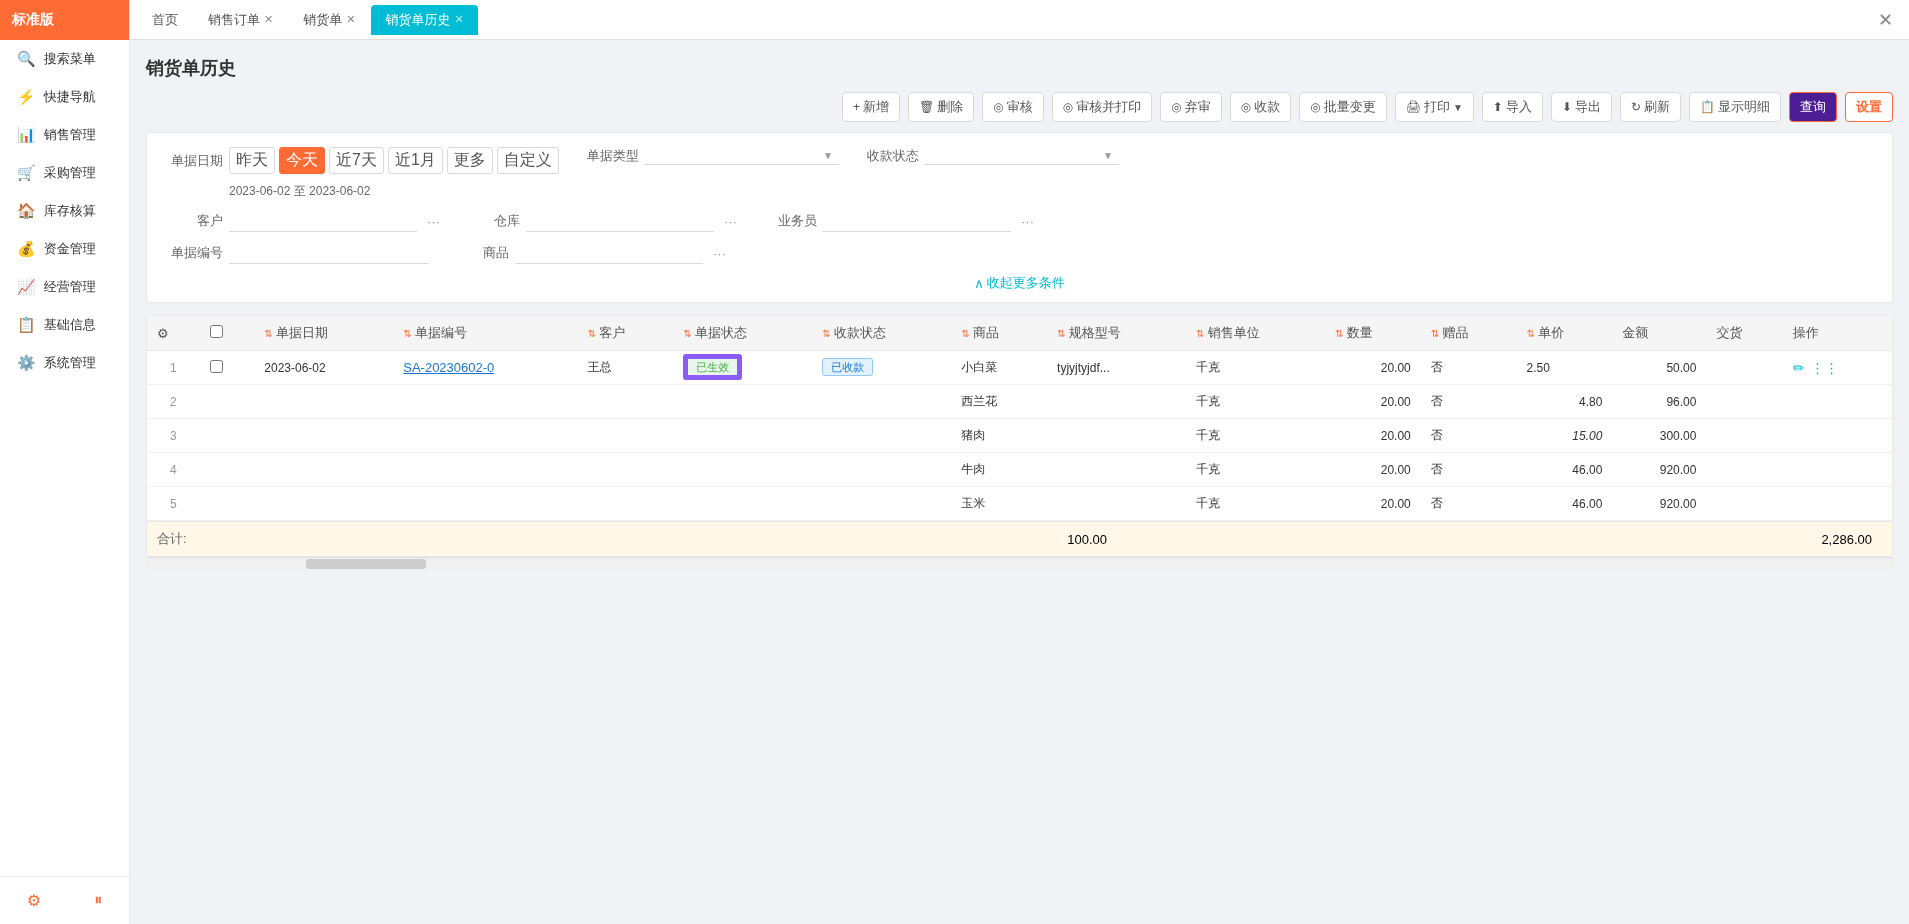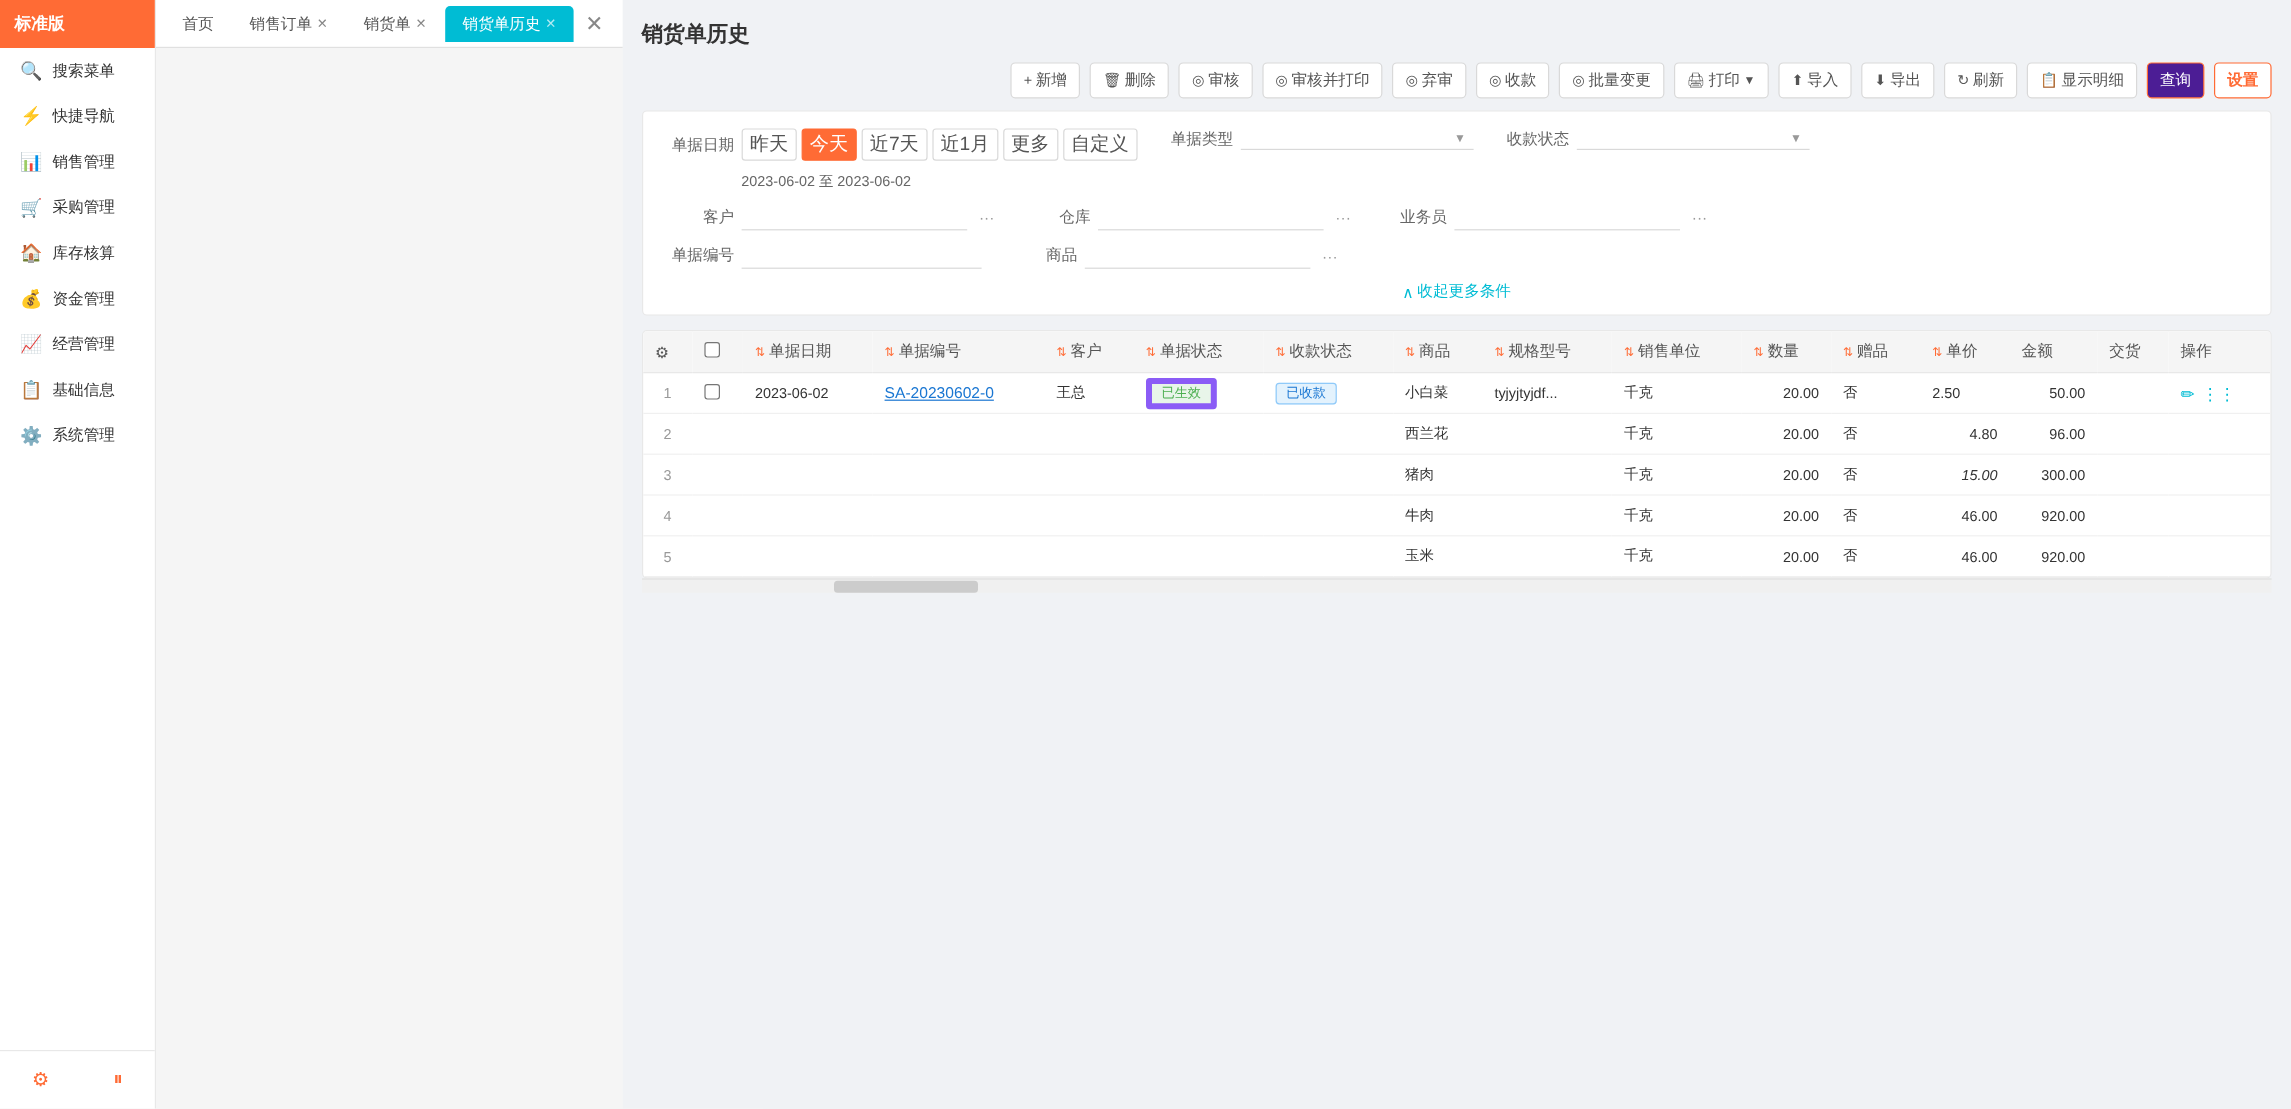--- a/index.html
+++ b/index.html
@@ -38,21 +38,21 @@
     .sidebar-bottom {
       margin-top: auto;
       border-top: 1px solid #e8e8e8;
       padding: 8px 0;
       display: flex;
       justify-content: space-around;
     }
     .sidebar-bottom-btn { padding: 6px; cursor: pointer; color: #ff6b35; font-size: 16px; }
 
     
-    .main { flex: 1; display: flex; flex-direction: row; overflow: hidden; }
+    .main { flex: 1; display: flex; flex-direction: column; overflow: hidden; }
 
     
     .tab-bar {
       display: flex;
       align-items: center;
       background: #fff;
       border-bottom: 1px solid #e0e0e0;
       height: 40px;
       padding: 0 8px;
       gap: 2px;
@@ -542,20 +542,25 @@
       <td style="text-align:right;">20.00</td>
       <td>否</td>
       <td style="text-align:right;">46.00</td>
       <td style="text-align:right;">920.00</td>
       <td></td>
       <td></td>
     </tr>
           </tbody>
       </table>
 
+      <div class="table-footer">
+        <span class="footer-label">合计:</span>
+        <span class="footer-qty" style="margin-left:700px;">100.00</span>
+        <span class="footer-total">2,286.00</span>
+      </div>
     </div>
 
     <div class="scrollbar-area">
       <div class="scrollbar-thumb"></div>
     </div>
 
   </div>
 </div>
 
 </body></html>

